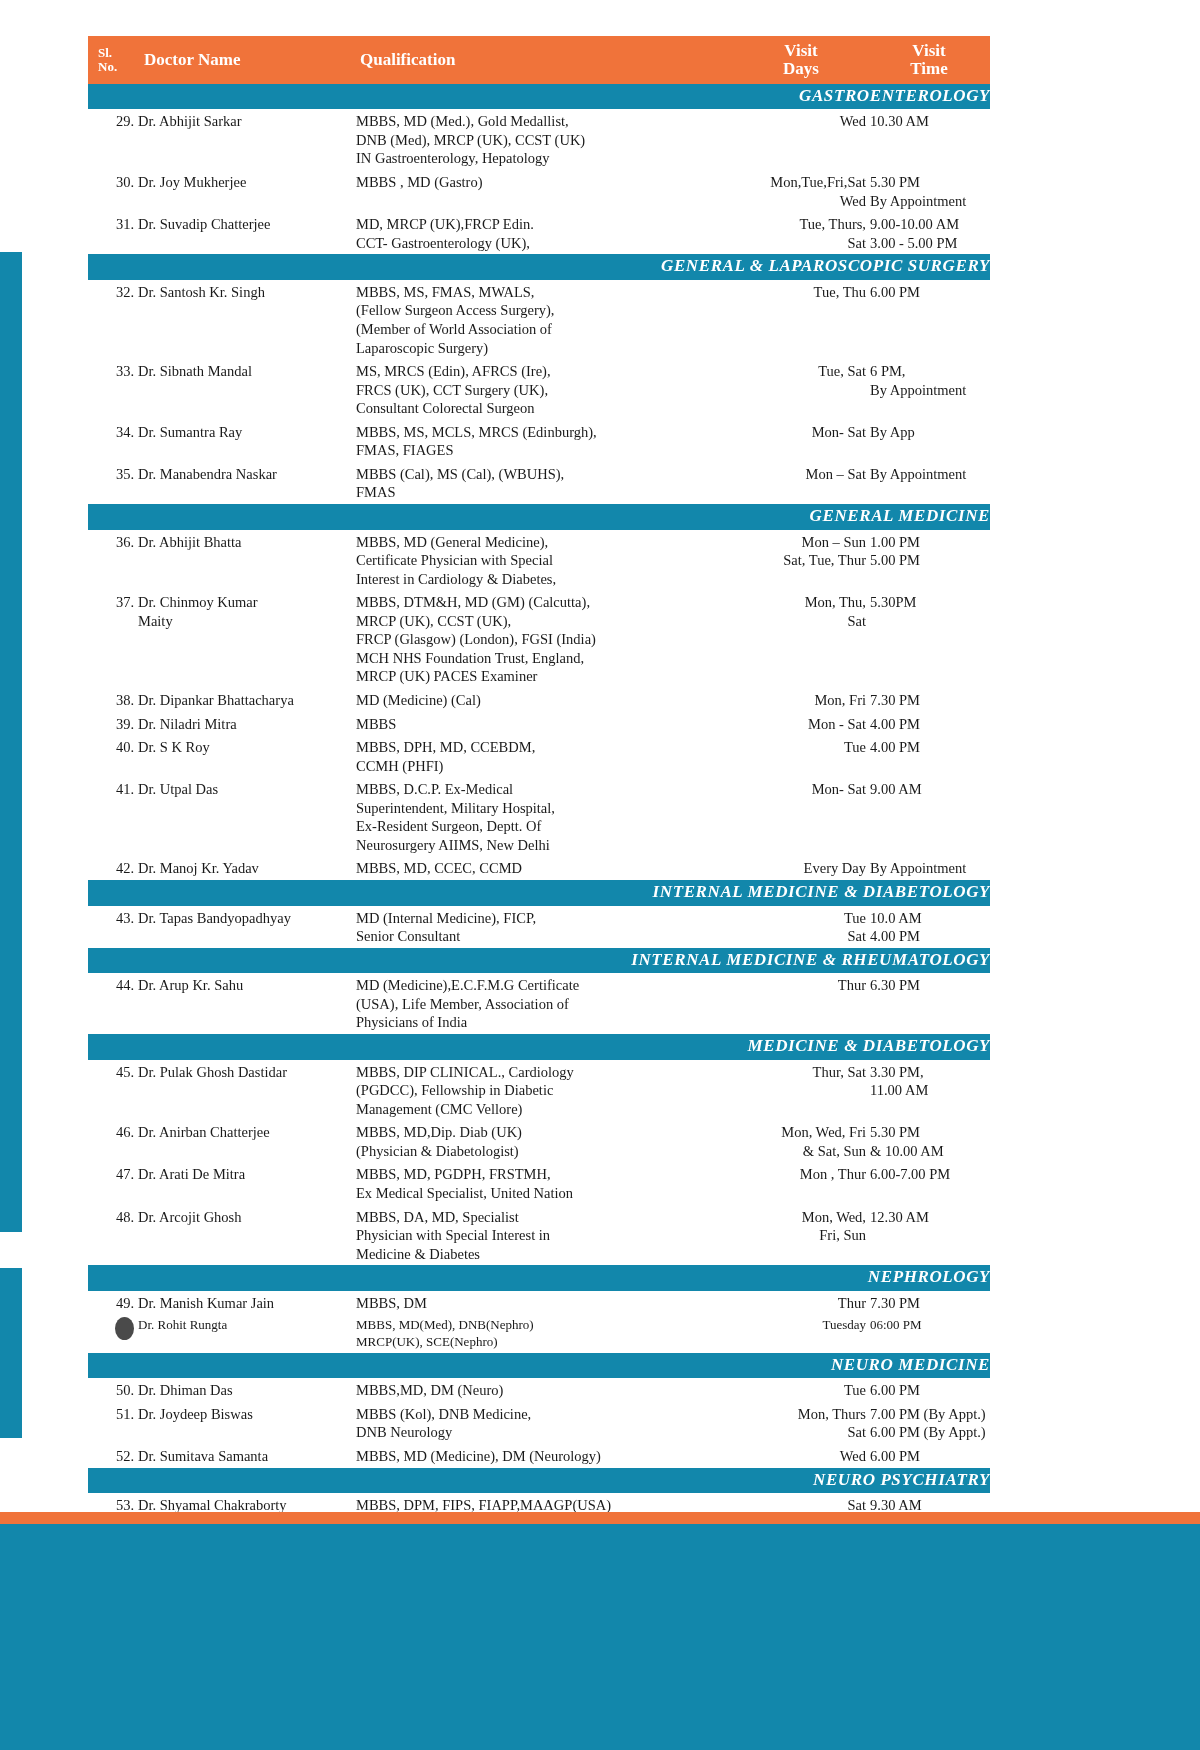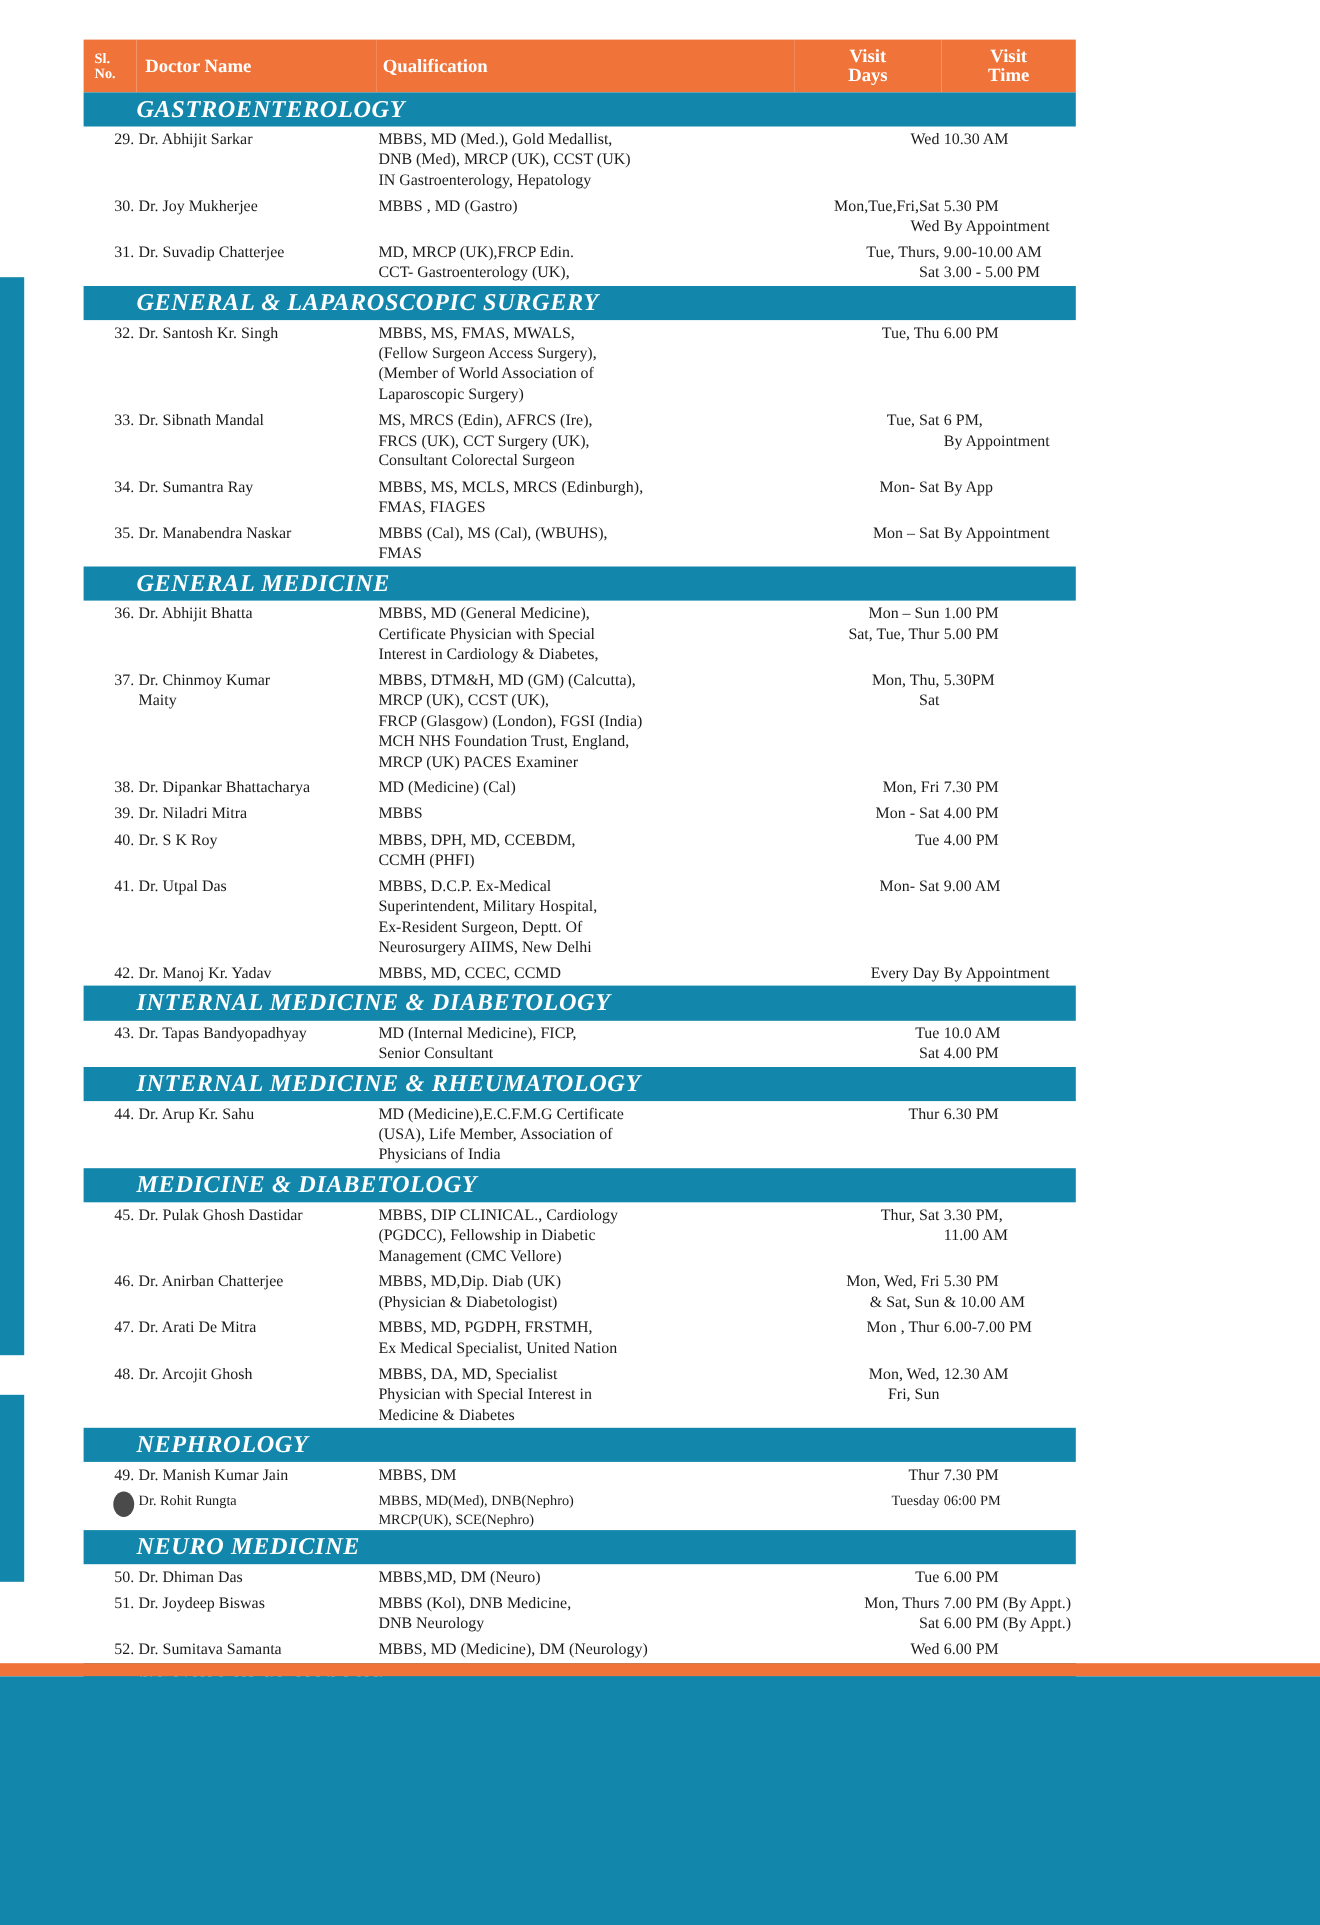--- a/index.html
+++ b/index.html
@@ -14,21 +14,21 @@
   
   .edge-bar{position:absolute;left:0;width:22px;background:#1287ab;}
   #edge-a{top:252px;height:980px;}
   #edge-b{top:1268px;height:170px;}
 
   
   #footer-orange{position:absolute;left:0;top:1512px;width:1200px;height:12px;background:#f0733a;}
   #footer-teal{position:absolute;left:0;top:1524px;width:1200px;height:226px;background:#1287ab;}
 
   
-  #sheet{position:absolute;left:76px;top:36px;width:902px;}
+  #sheet{position:absolute;left:88px;top:36px;width:902px;}
 
   table.doctors{border-collapse:collapse;width:902px;table-layout:fixed;}
 
   
   col.c-sl{width:48px;}
   col.c-name{width:218px;}
   col.c-qual{width:380px;}
   col.c-days{width:134px;}
   col.c-time{width:122px;}
 
@@ -48,24 +48,25 @@
   th.h-days,th.h-time{text-align:center;}
   .hdr-l1{display:block;}
   .hdr-l2{display:block;}
 
   
   tr.specialty td{
     background:#1287ab;
     color:#ffffff;
     font-style:italic;
     font-weight:bold;
-    font-size:22px;
+    font-size:17px;
     letter-spacing:0.6px;
     padding:3px 0 4px 48px;
     line-height:1.1;
+    text-align:right;
   }
 
   
   tr.doctor td{
     font-size:14.5px;
     color:#1a1a1a;
     vertical-align:top;
     padding:3px 2px 2px 2px;
     line-height:1.28;
   }

